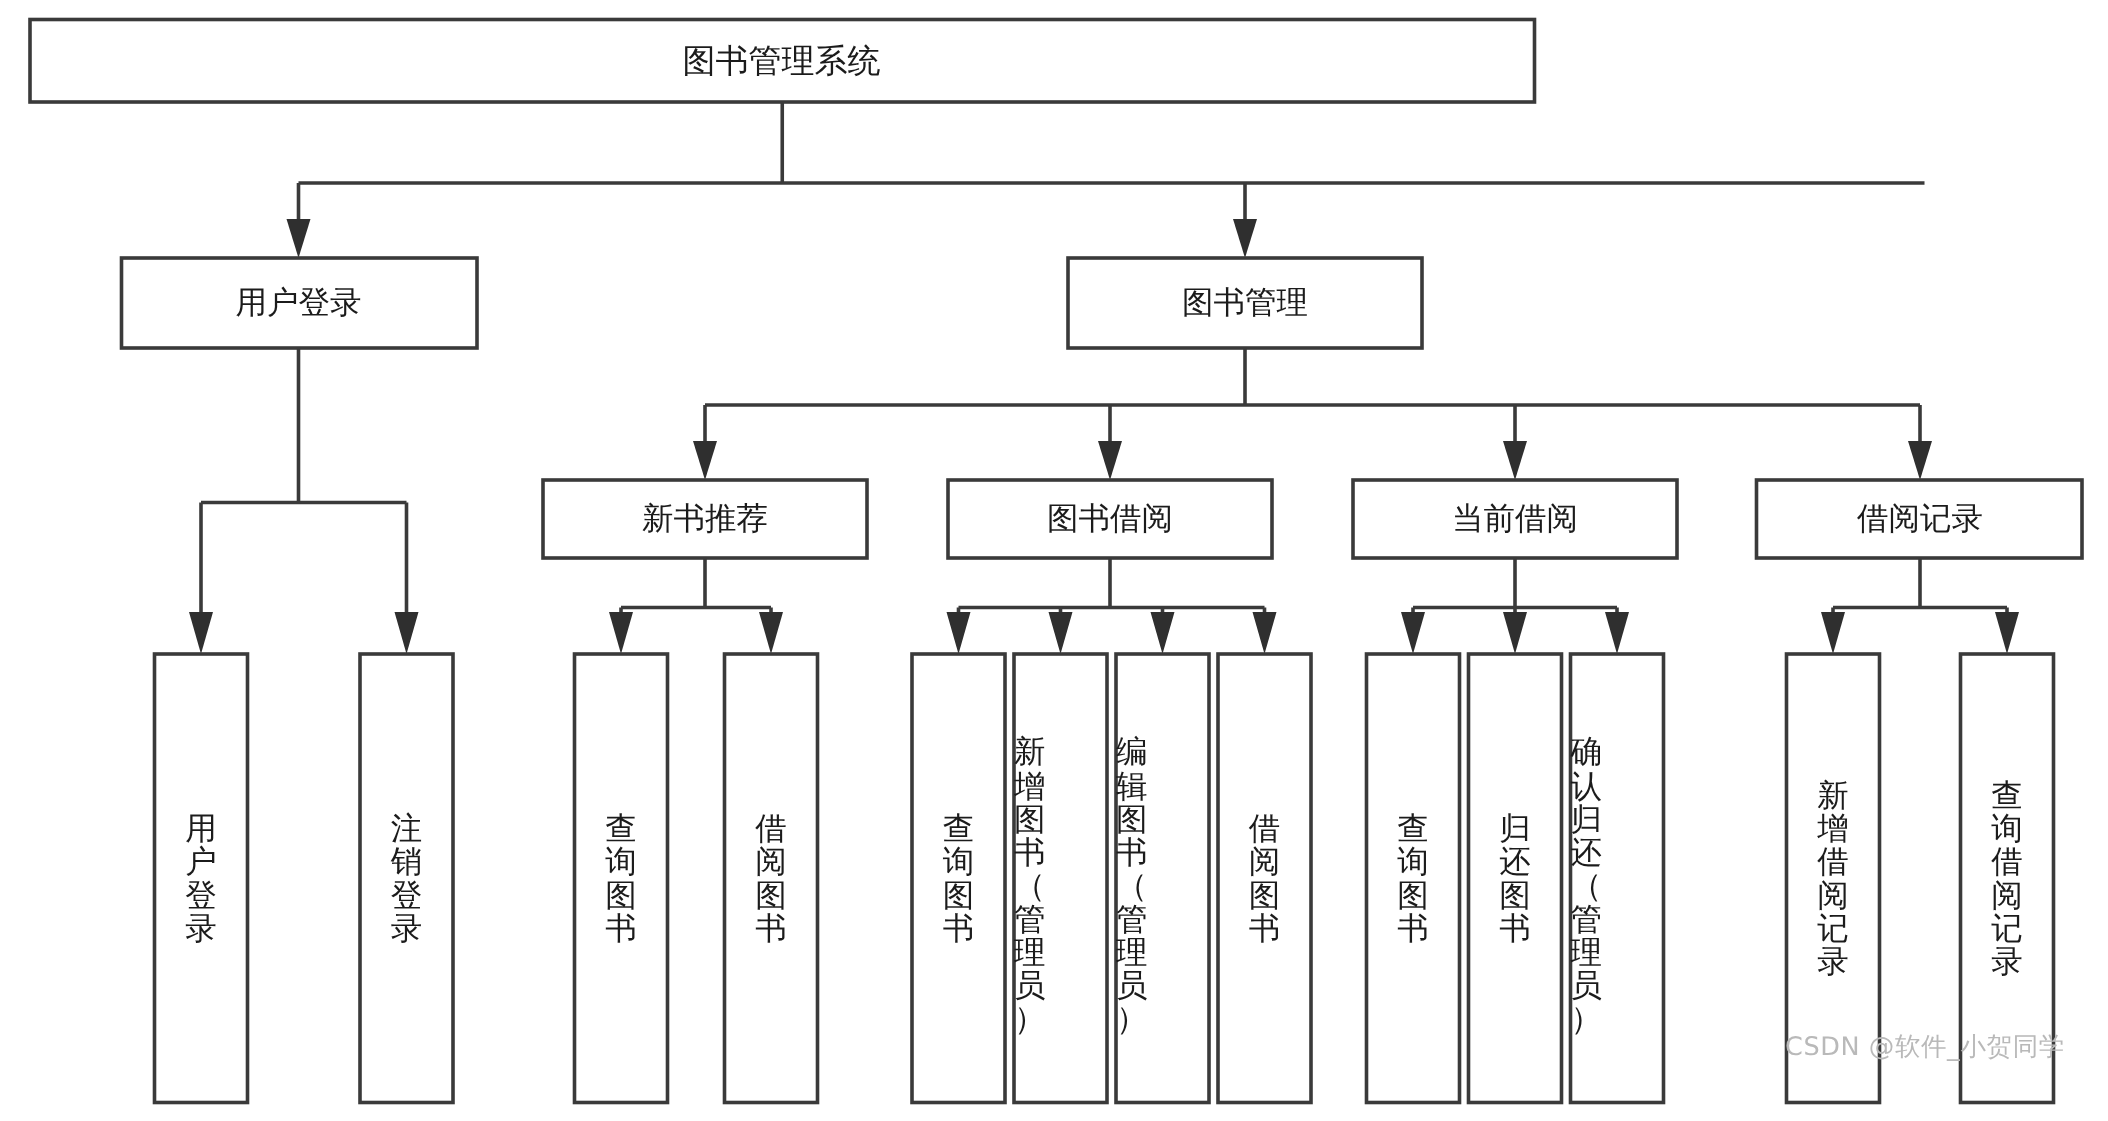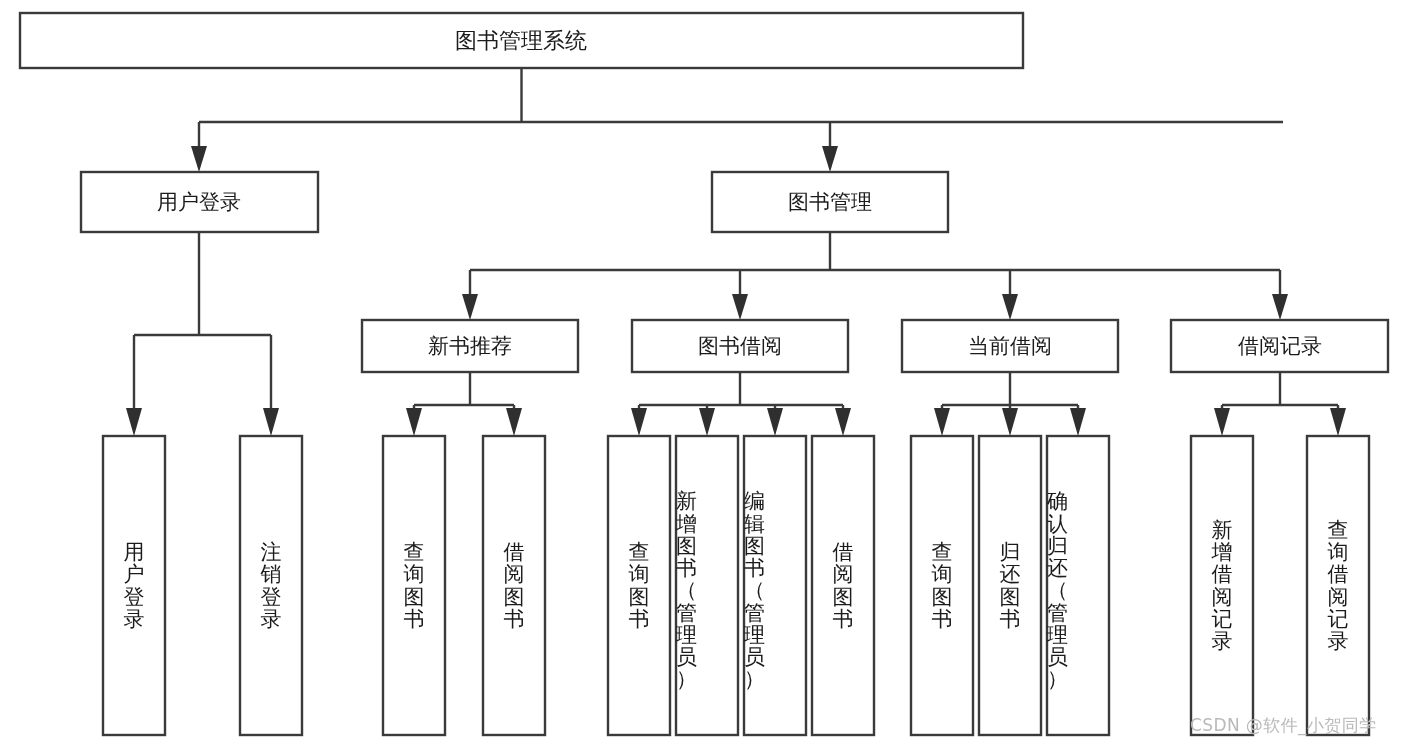--- a/index.html
+++ b/index.html
@@ -68,21 +68,21 @@
   }
   .vlabel span {
     display: block;
   }
   .watermark {
     position: absolute;
     font-family: "DejaVu Sans", "Liberation Sans", sans-serif;
     font-size: 17px;
     color: #b9b9b9;
     left: 1190px;
-    top: 714px;
+    top: 686px;
     letter-spacing: 0.4px;
     user-select: none;
   }
 </style>
 </head>
 <body>
 
 <div id="diagram-root">
 
   <svg class="diagram-canvas" viewBox="0 0 1405 747">

